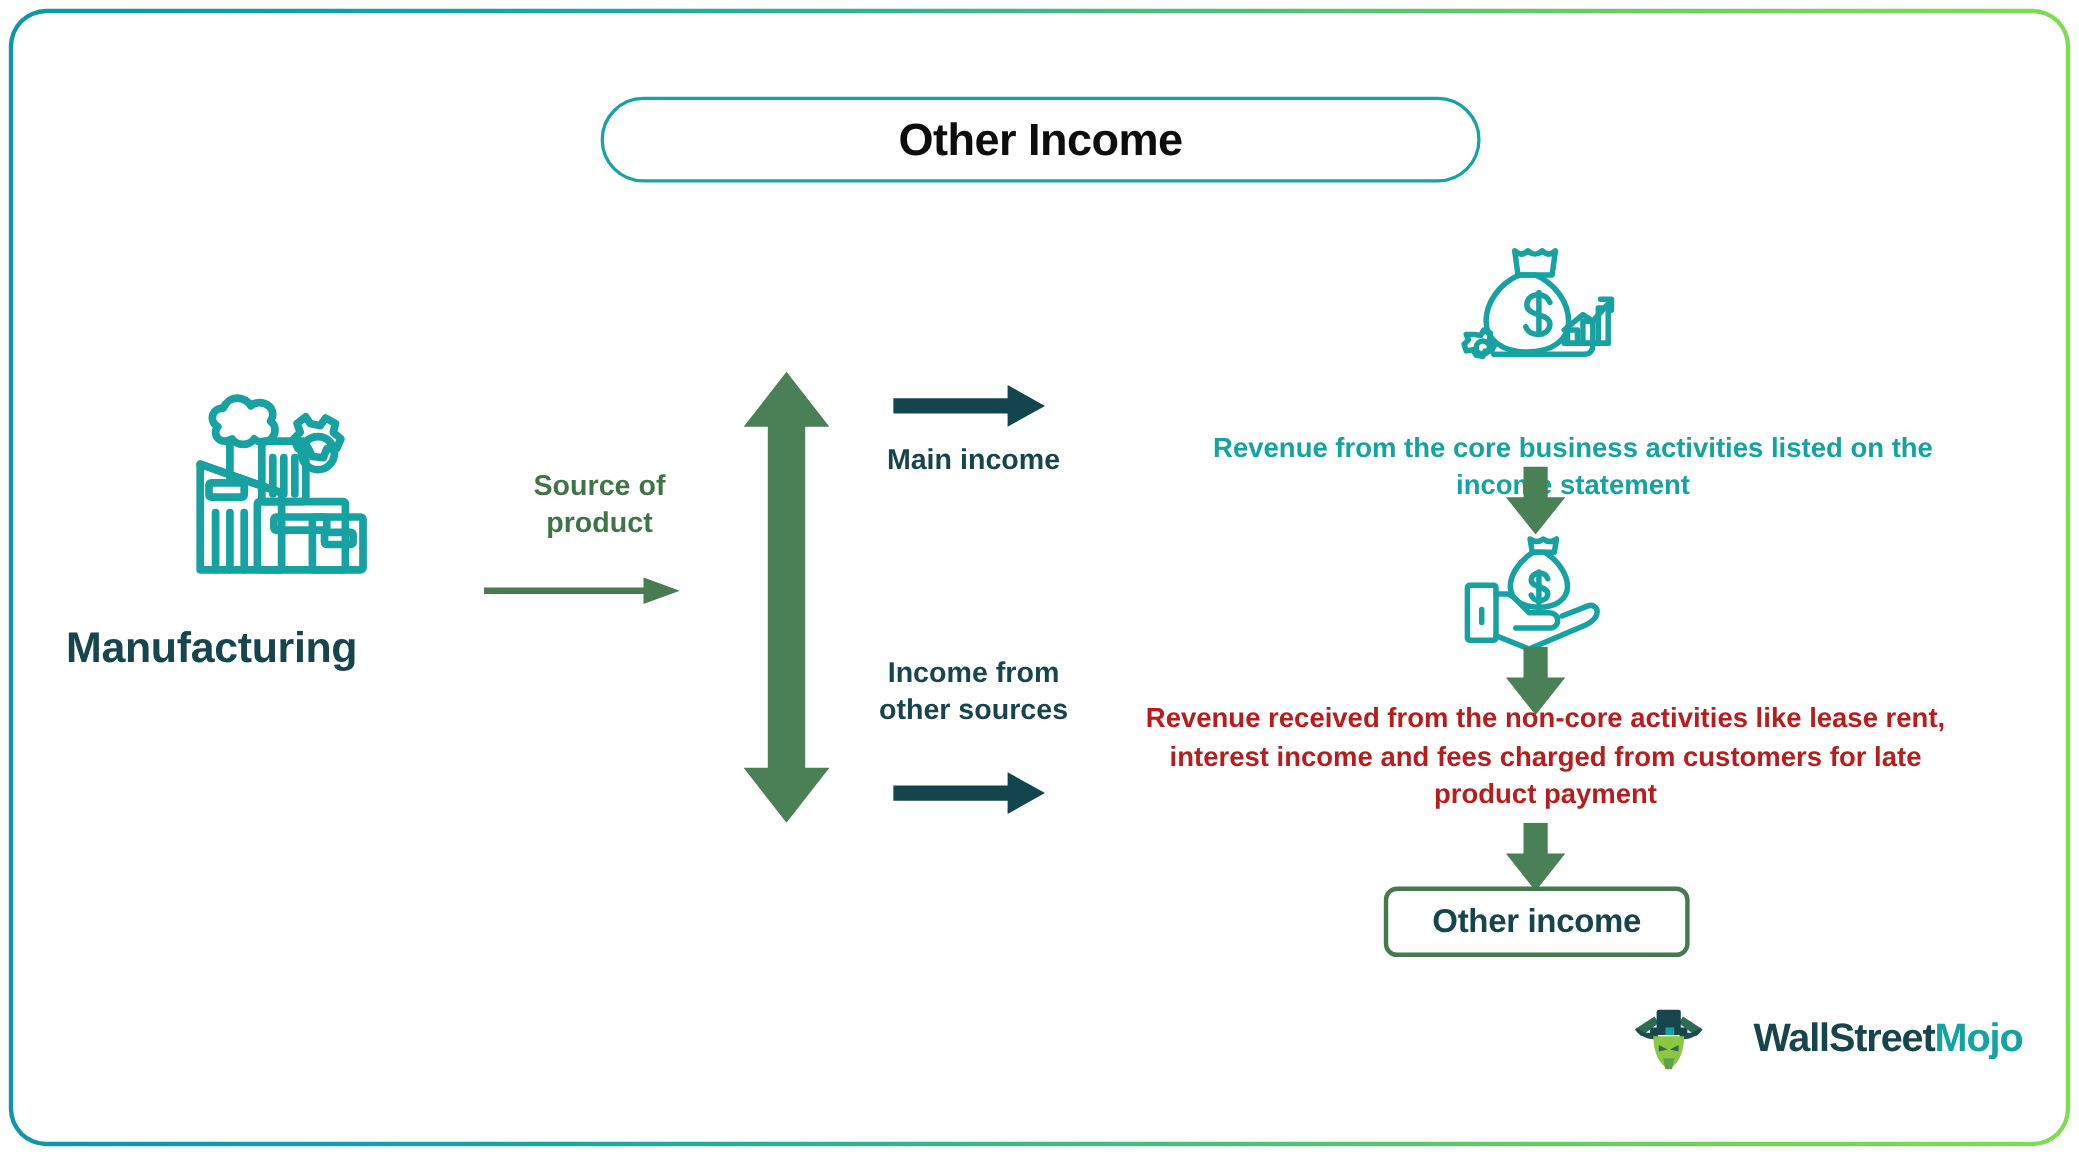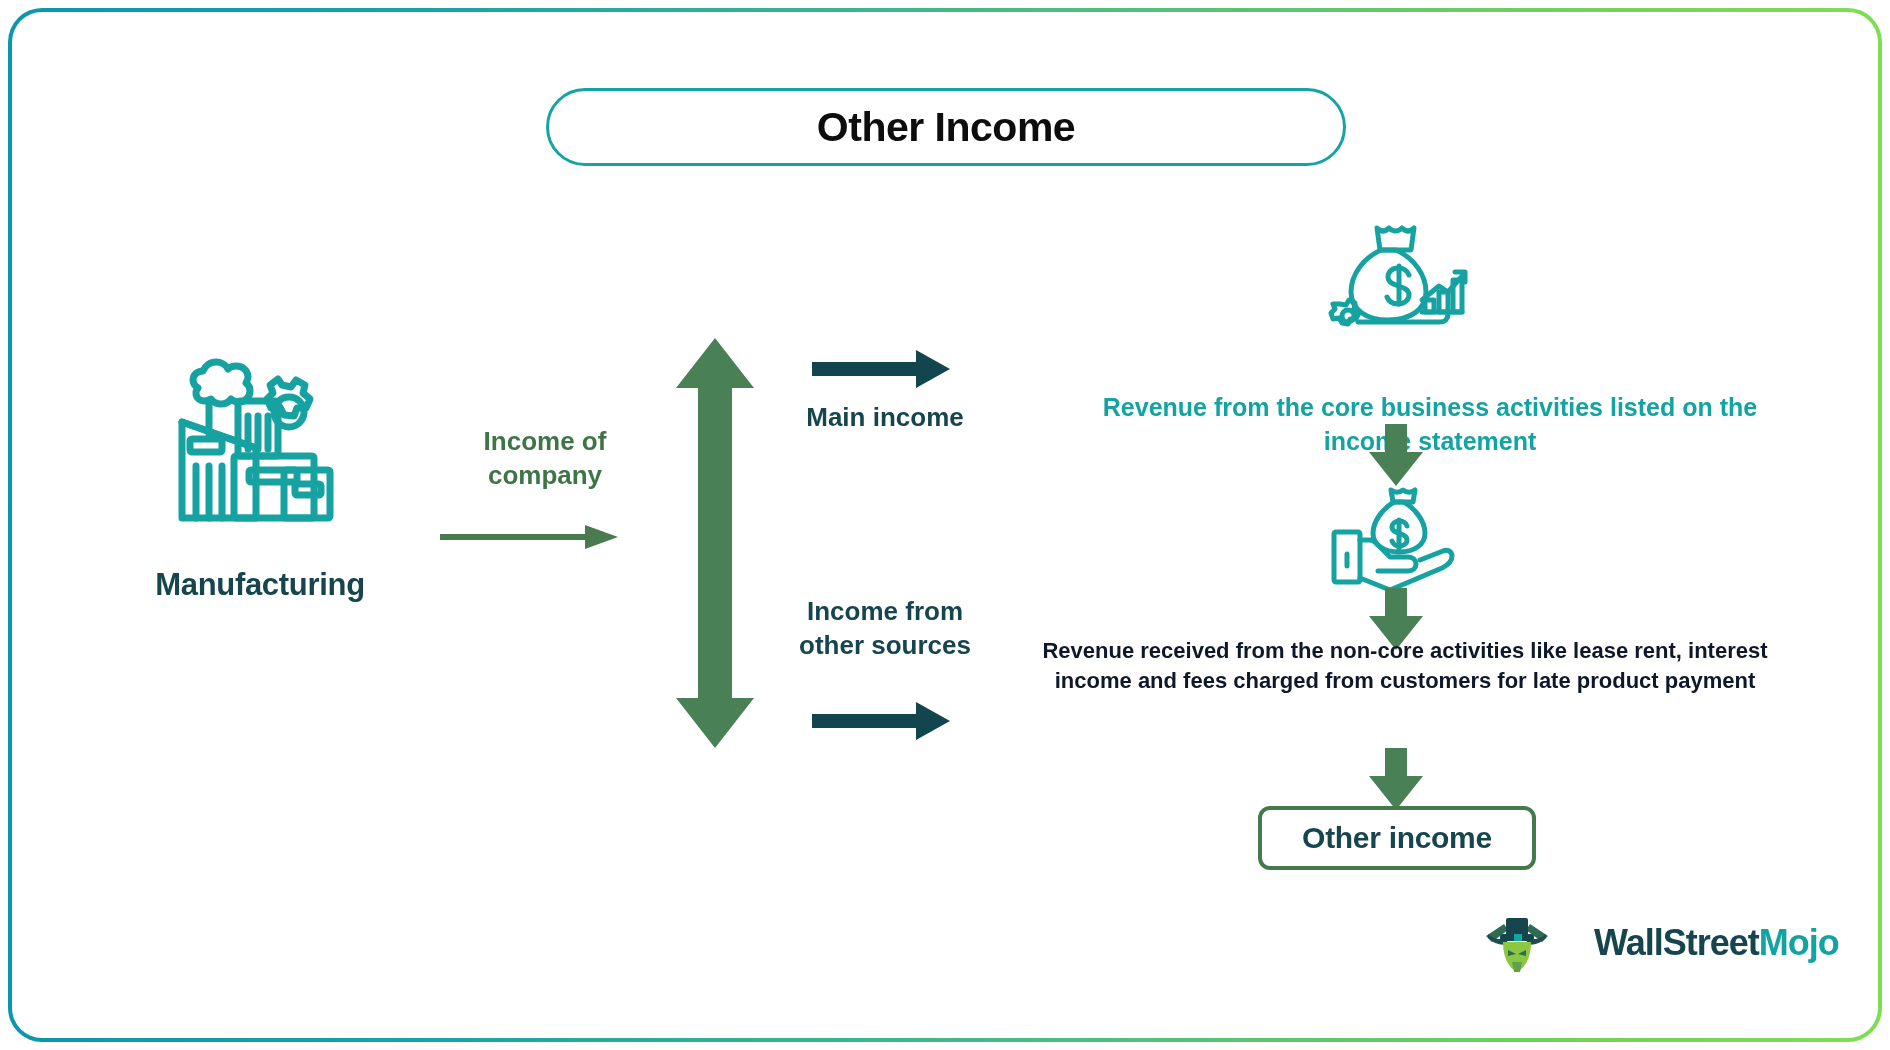--- a/index.html
+++ b/index.html
@@ -28,21 +28,21 @@
     background:#ffffff;
   }
   #title-text{
     font-size:41px; font-weight:bold; color:#0d0d0d; letter-spacing:-0.5px;
   }
 
   
   #factory-icon{ position:absolute; left:156px; top:344px; width:200px; height:190px; }
   #mfg-label{
     position:absolute; left:60px; top:565px; width:400px;
-    text-align:center; font-size:31px; font-weight:bold; line-height:1.28;
+    text-align:left; font-size:39px; font-weight:bold; line-height:1.28;
     color:#17454e; letter-spacing:-0.3px;
   }
 
   
   #source-label{
     position:absolute; left:390px; top:424px; width:310px;
     text-align:center; font-size:26px; font-weight:bold; line-height:1.32;
     color:#3f7447;
   }
   #source-arrow{ position:absolute; left:440px; top:520px; width:180px; height:34px; }
@@ -66,21 +66,21 @@
   #moneybag-chart-icon{ position:absolute; left:1322px; top:222px; width:150px; height:118px; }
   #core-text{
     position:absolute; left:1080px; top:352px; width:700px; text-align:center;
     font-size:25px; font-weight:bold; line-height:1.36; color:#13a3a0;margin-top:38px;
   }
   #arrow-down-1{ position:absolute; left:1369px; top:424px; width:54px; height:62px; }
   #hand-bag-icon{ position:absolute; left:1328px; top:486px; width:150px; height:112px; }
   #arrow-down-2{ position:absolute; left:1369px; top:588px; width:54px; height:62px; }
   #noncore-text{
     position:absolute; left:1030px; top:636px; width:750px; text-align:center;
-    font-size:22px; font-weight:bold; line-height:1.38; color:#0f172a;
+    font-size:25px; font-weight:bold; line-height:1.38; color:#b91c1c;
   }
   #arrow-down-3{ position:absolute; left:1369px; top:748px; width:54px; height:62px; }
   #other-income-box{
     position:absolute; left:1258px; top:806px; width:278px; height:64px;
     border:4px solid #457a4d; border-radius:12px;
     display:flex; align-items:center; justify-content:center; background:#fff;
   }
   #other-income-text{ font-size:30px; font-weight:bold; color:#17454e; letter-spacing:-0.3px;}
 
   
@@ -130,22 +130,22 @@
       <rect x="128" y="126" width="46" height="48" rx="2"></rect>
       <rect x="139" y="140" width="26" height="11" rx="2"></rect>
     </g>
   </svg>
 
   <div id="mfg-label">
     <div>Manufacturing</div>
   </div>
 
   <div id="source-label">
-    <div>Income of</div>
-    <div>company</div>
+    <div>Source of</div>
+    <div>product</div>
   </div>
 
   <svg id="source-arrow" viewBox="0 0 180 34">
     <path d="M0 14 L145 14 L145 5 L178 17 L145 29 L145 20 L0 20 Z" fill="#4a7a4f"></path>
   </svg>
 
   <svg id="double-arrow" viewBox="0 0 78 410">
     <path d="M39 0 L78 50 L56 50 L56 360 L78 360 L39 410 L0 360 L22 360 L22 50 L0 50 Z" fill="#4a8055"></path>
   </svg>
 

